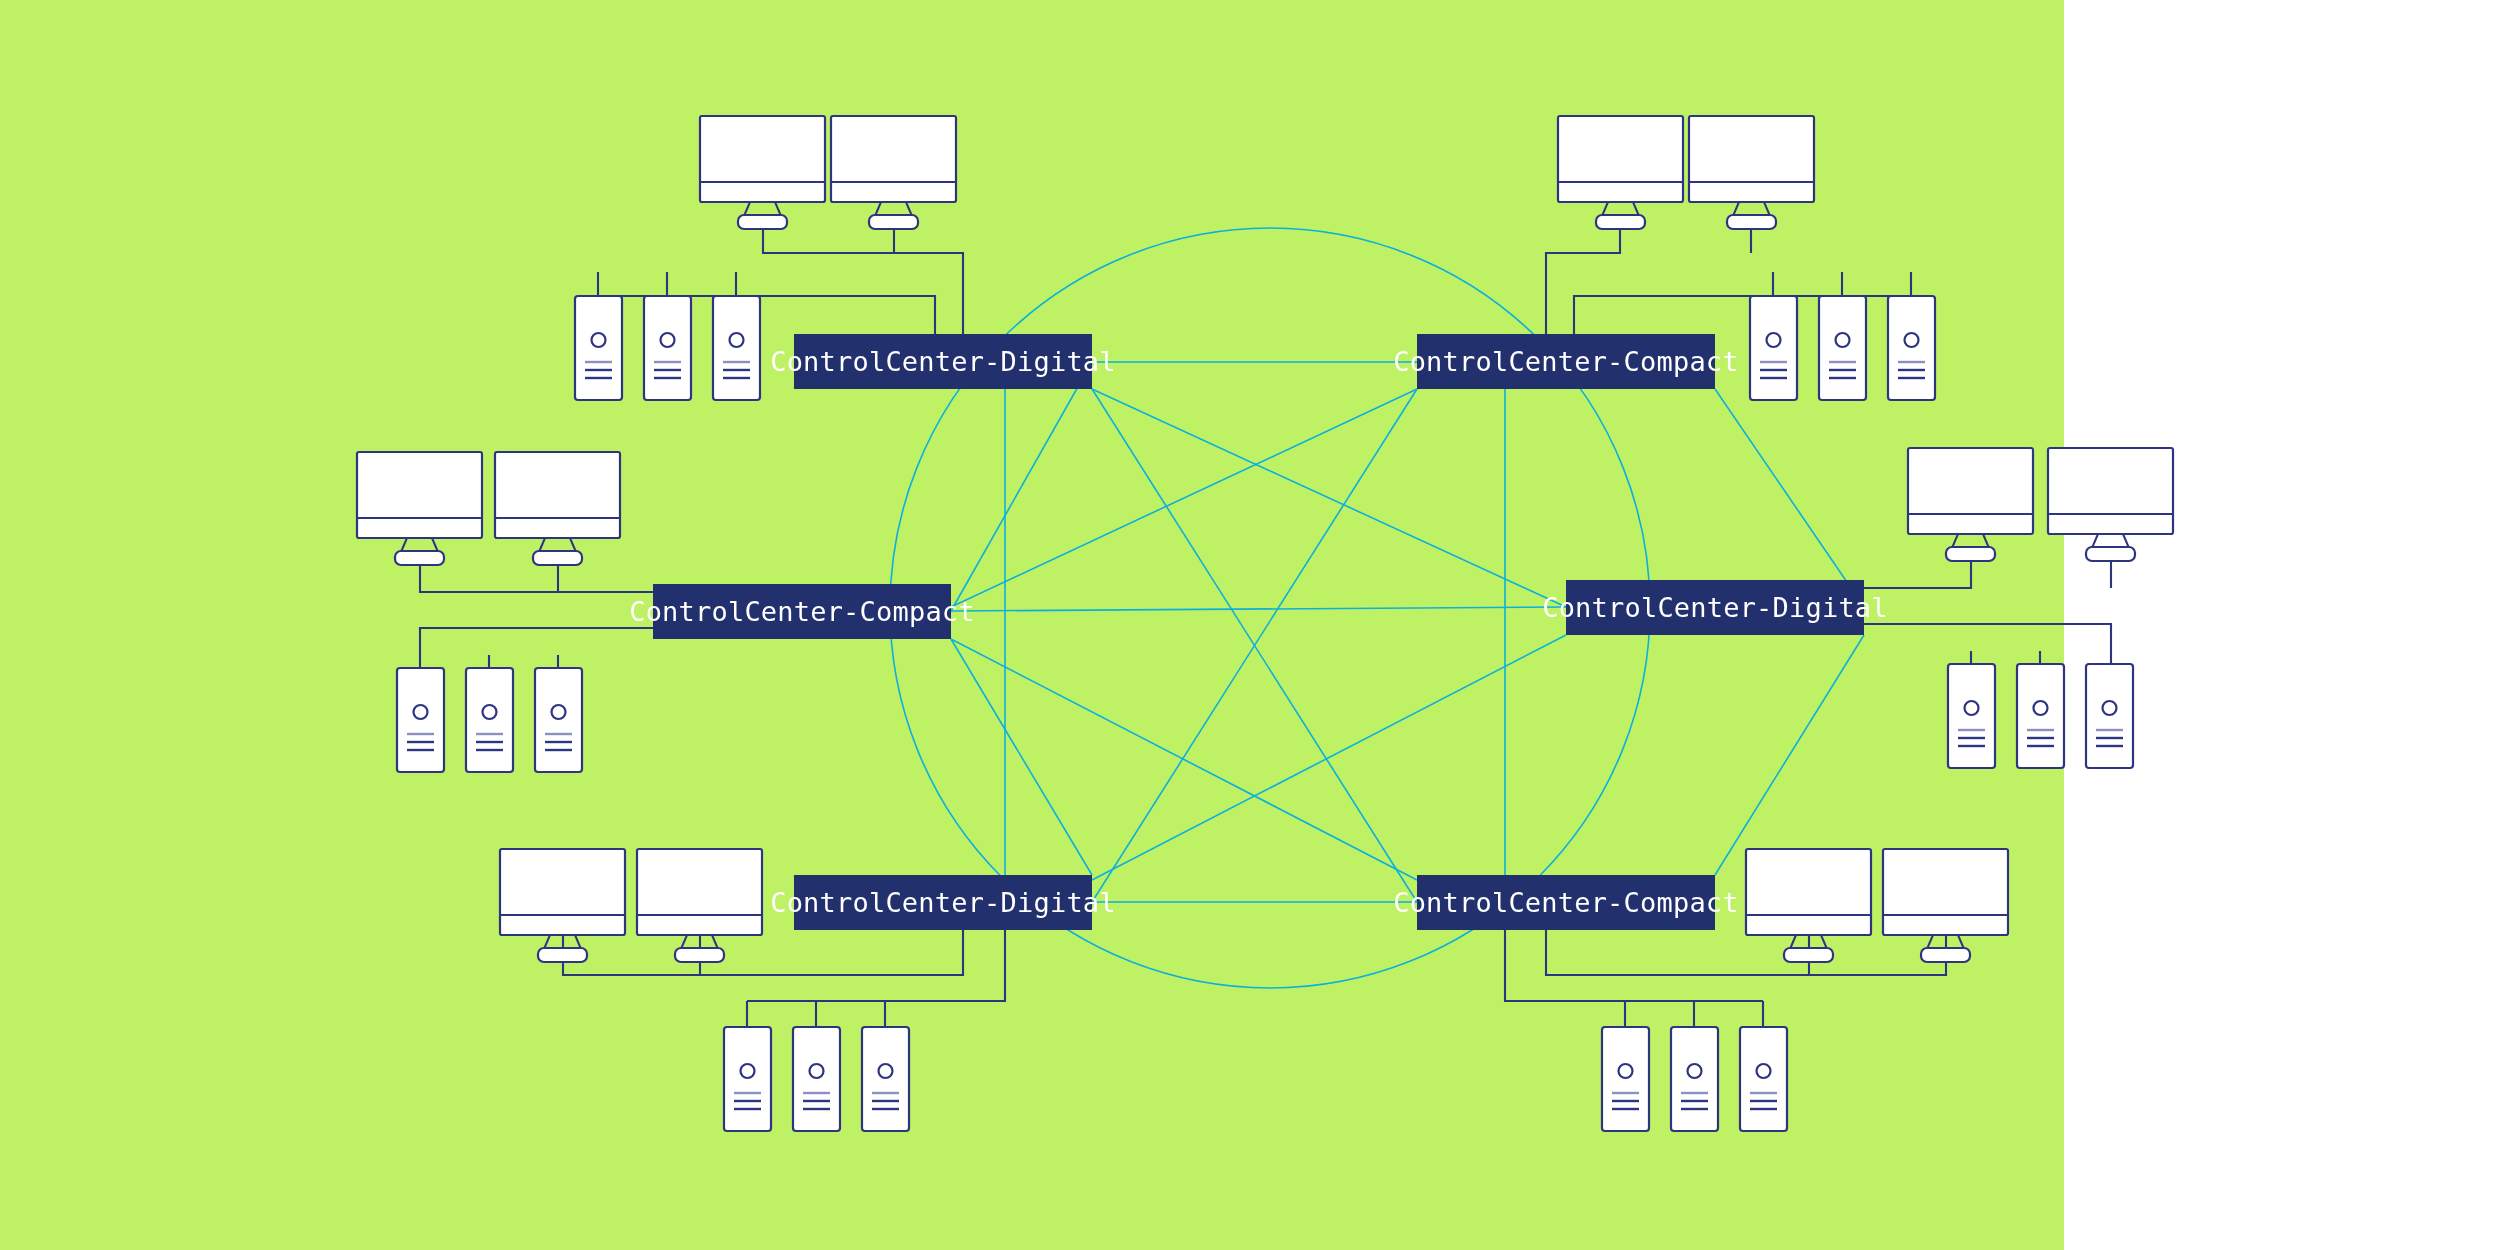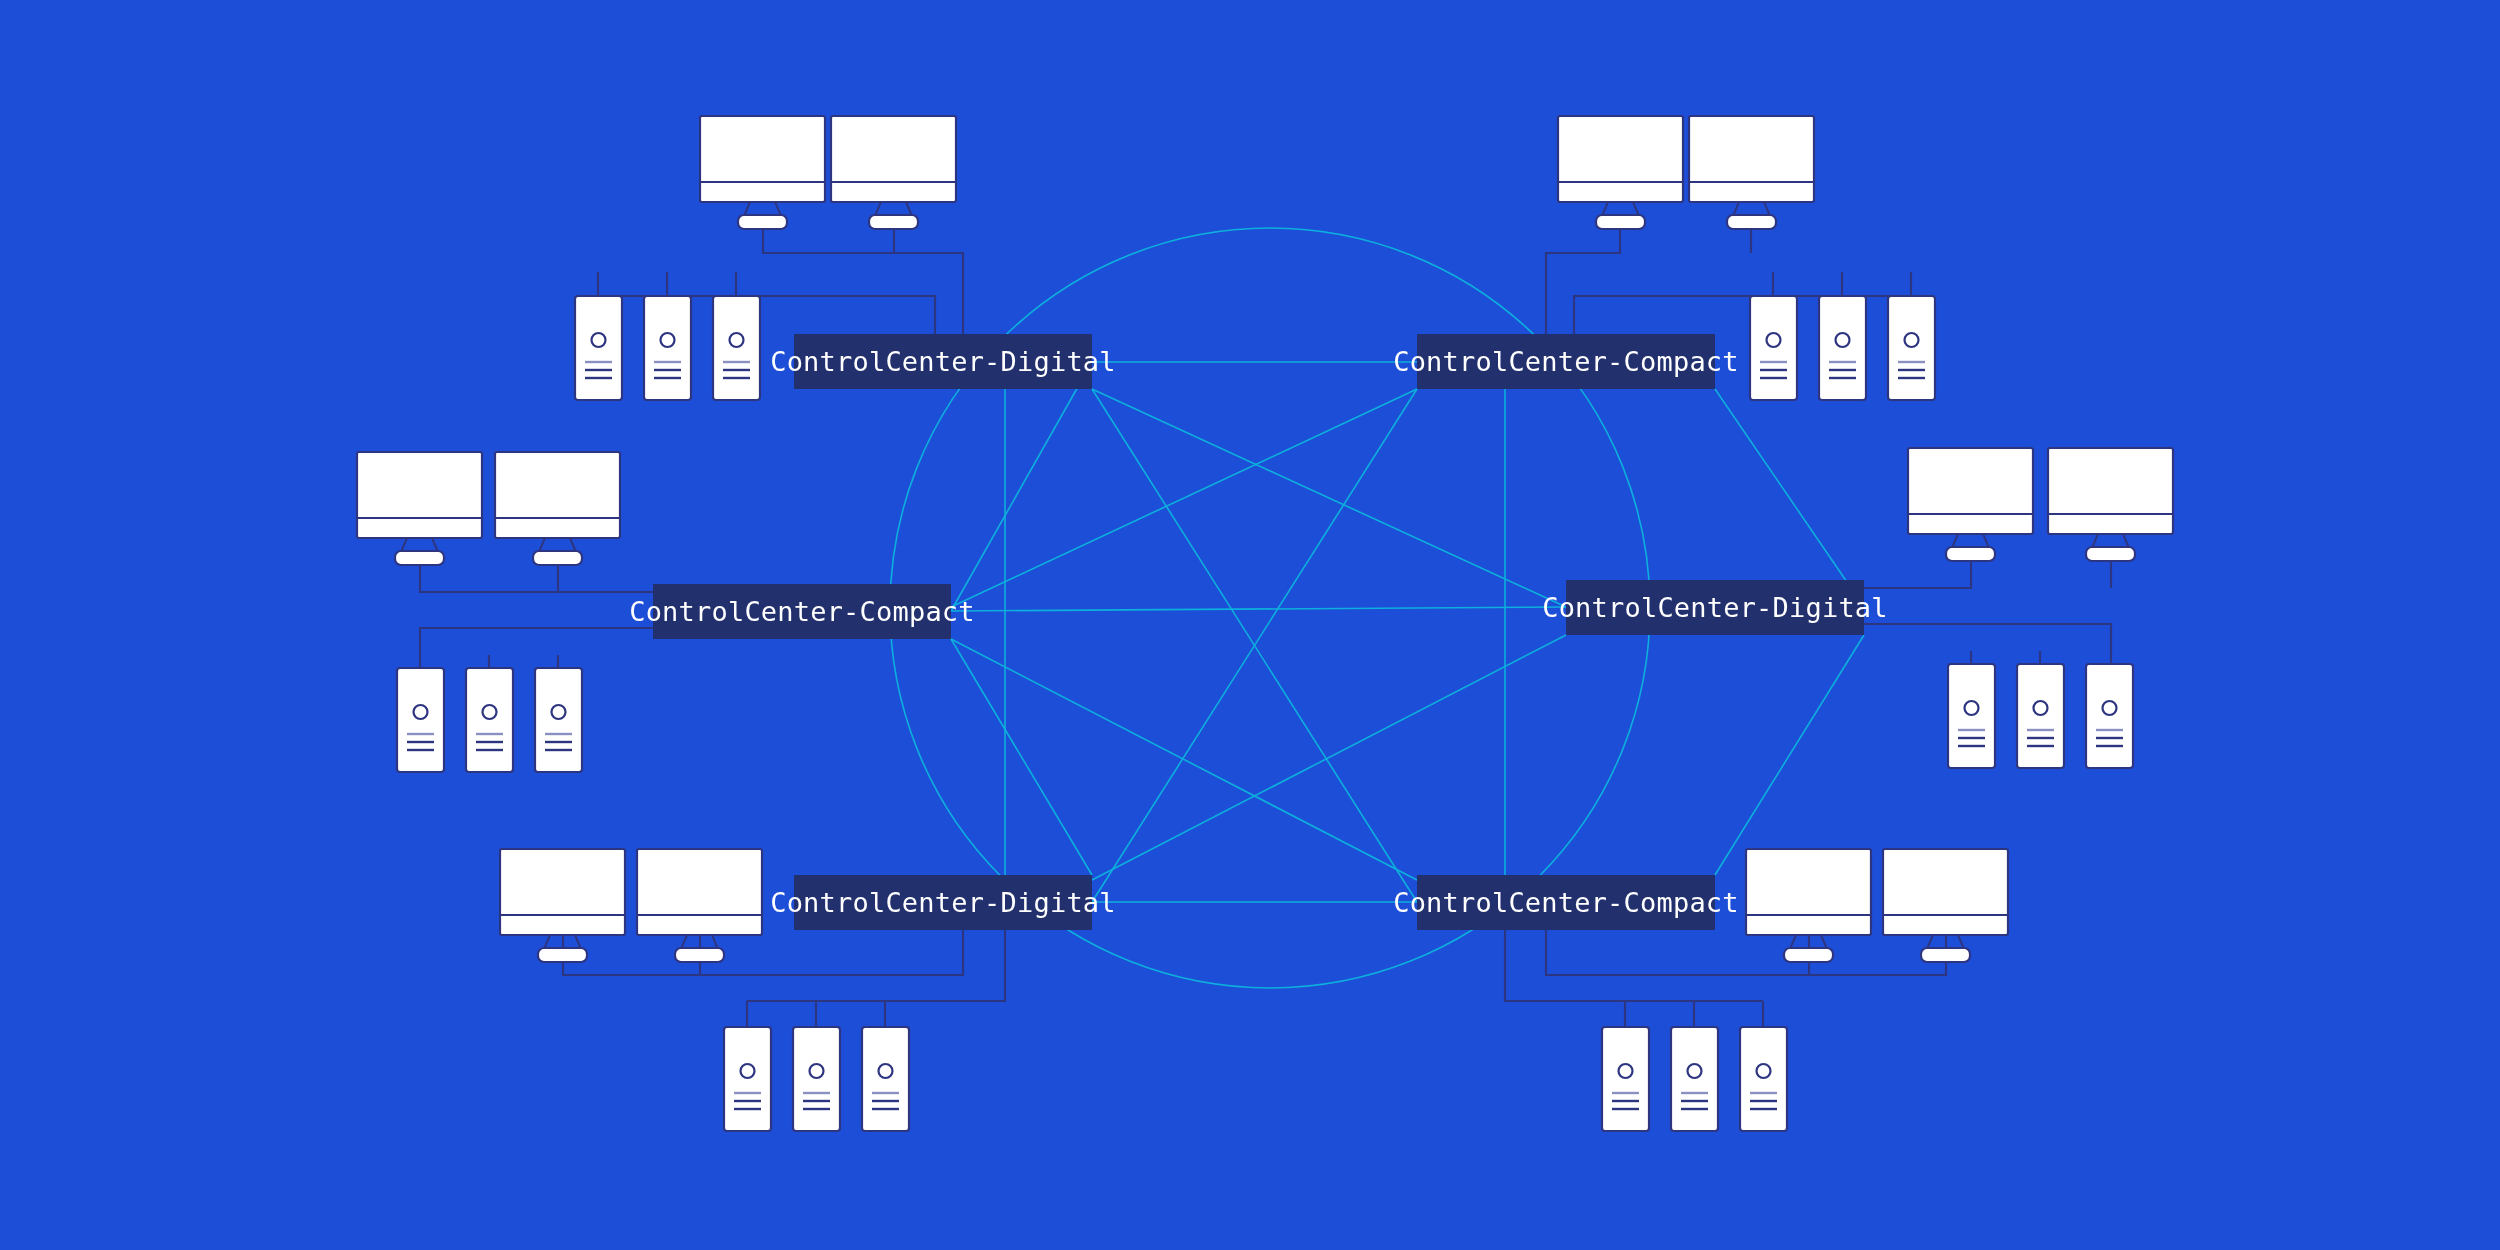--- a/index.html
+++ b/index.html
@@ -8,23 +8,23 @@
     background: #ffffff;
   }
   body {
     width: 2500px;
     height: 1250px;
     font-family: "DejaVu Sans Mono", "Liberation Mono", monospace;
     overflow: hidden;
   }
   #diagram-root {
     position: relative;
-    width: 2500px;
+    width: 2064px;
     height: 1250px;
-    background: #1d4ed8;
+    background: #bef264;
   }
   svg.layer {
     position: absolute;
     left: 0;
     top: 0;
     width: 2500px;
     height: 1250px;
     display: block;
   }
   .node-label {

